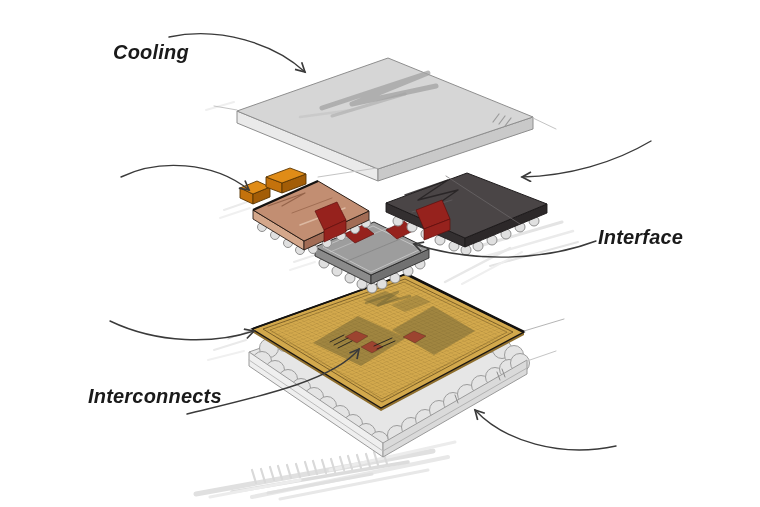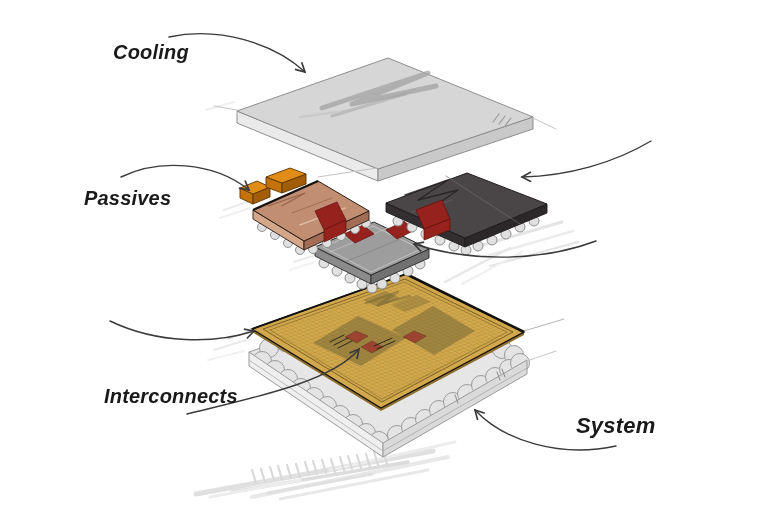--- a/index.html
+++ b/index.html
@@ -7,21 +7,21 @@
          background:var(--c-background,#fff);
          font-family:"Liberation Sans",sans-serif;}
   .stage svg{position:absolute;left:0;top:0;}
   .lbl{position:absolute;font-weight:bold;font-style:italic;font-size:20px;
        color:var(--c-label_text,#1a1a1a);letter-spacing:.2px;white-space:nowrap;line-height:1;}
   #lbl-cooling{left:113px;top:42px}
   #lbl-chiplets{left:617px;top:115px}
   #lbl-passives{left:84px;top:188px}
   #lbl-interface{left:598px;top:227px}
   #lbl-interposer{left:42px;top:295px}
-  #lbl-interconnects{left:104px;top:386px}
+  #lbl-interconnects{left:88px;top:386px}
   #lbl-system{left:576px;top:415px;font-size:22px}
 
   .lid-top{fill:var(--c-lid_top,#d6d6d6)}
   .lid-left{fill:var(--c-lid_light,#eaeaea)}
   .lid-right{fill:var(--c-lid_shade,#c9c9c9)}
   .chip-top{fill:var(--c-chiplet_top,#4a4546)}
   .chip-side{fill:var(--c-chiplet_side,#332f30)}
   .chip-side2{fill:#2c2829}
   .cu-top{fill:var(--c-die_top,#c28e72)}
   .cu-left{fill:#d4a78b}
@@ -247,16 +247,15 @@
     <path class="arrow" marker-end="url(#ah)" d="M651,141 C614,163 568,176 522,177"></path>
     <path class="arrow" marker-end="url(#ah)" d="M121,177 C158,159 213,161 249,190"></path>
     <path class="arrow" marker-end="url(#ah)" stroke-width="1.1" d="M596,241 C540,262 470,262 414,244"></path>
     <path class="arrow" marker-end="url(#ah)" d="M110,321 C158,344 214,344 254,331"></path>
     <path class="arrow" marker-end="url(#ah)" d="M187,414 C252,398 332,382 359,349"></path>
     <path class="arrow" marker-end="url(#ah)" d="M616,446 C560,458 504,441 475,410"></path>
   </g>
 </svg>
 
   <div class="lbl" id="lbl-cooling">Cooling</div>
-  <div class="lbl" id="lbl-passives">Passives</div>
+  <div class="lbl" id="lbl-interface">Interface</div>
   <div class="lbl" id="lbl-interconnects">Interconnects</div>
-  <div class="lbl" id="lbl-system">System</div>
 </div>
 
 </body></html>

